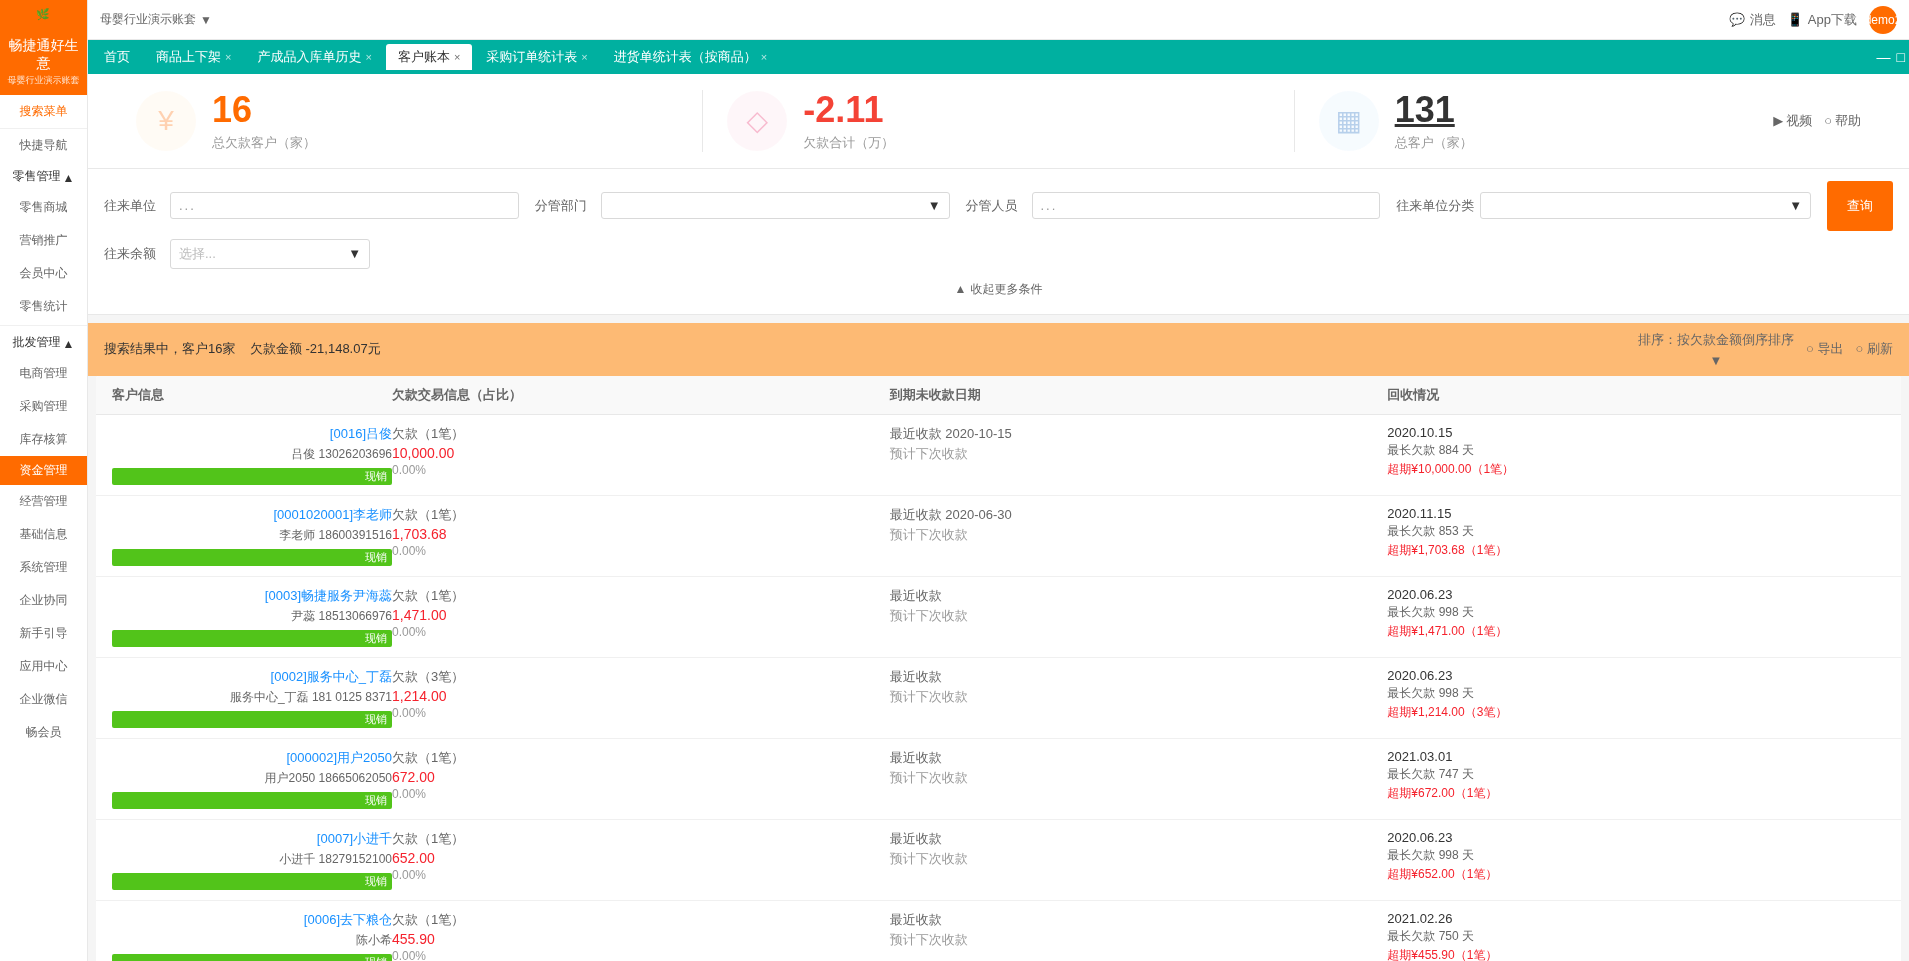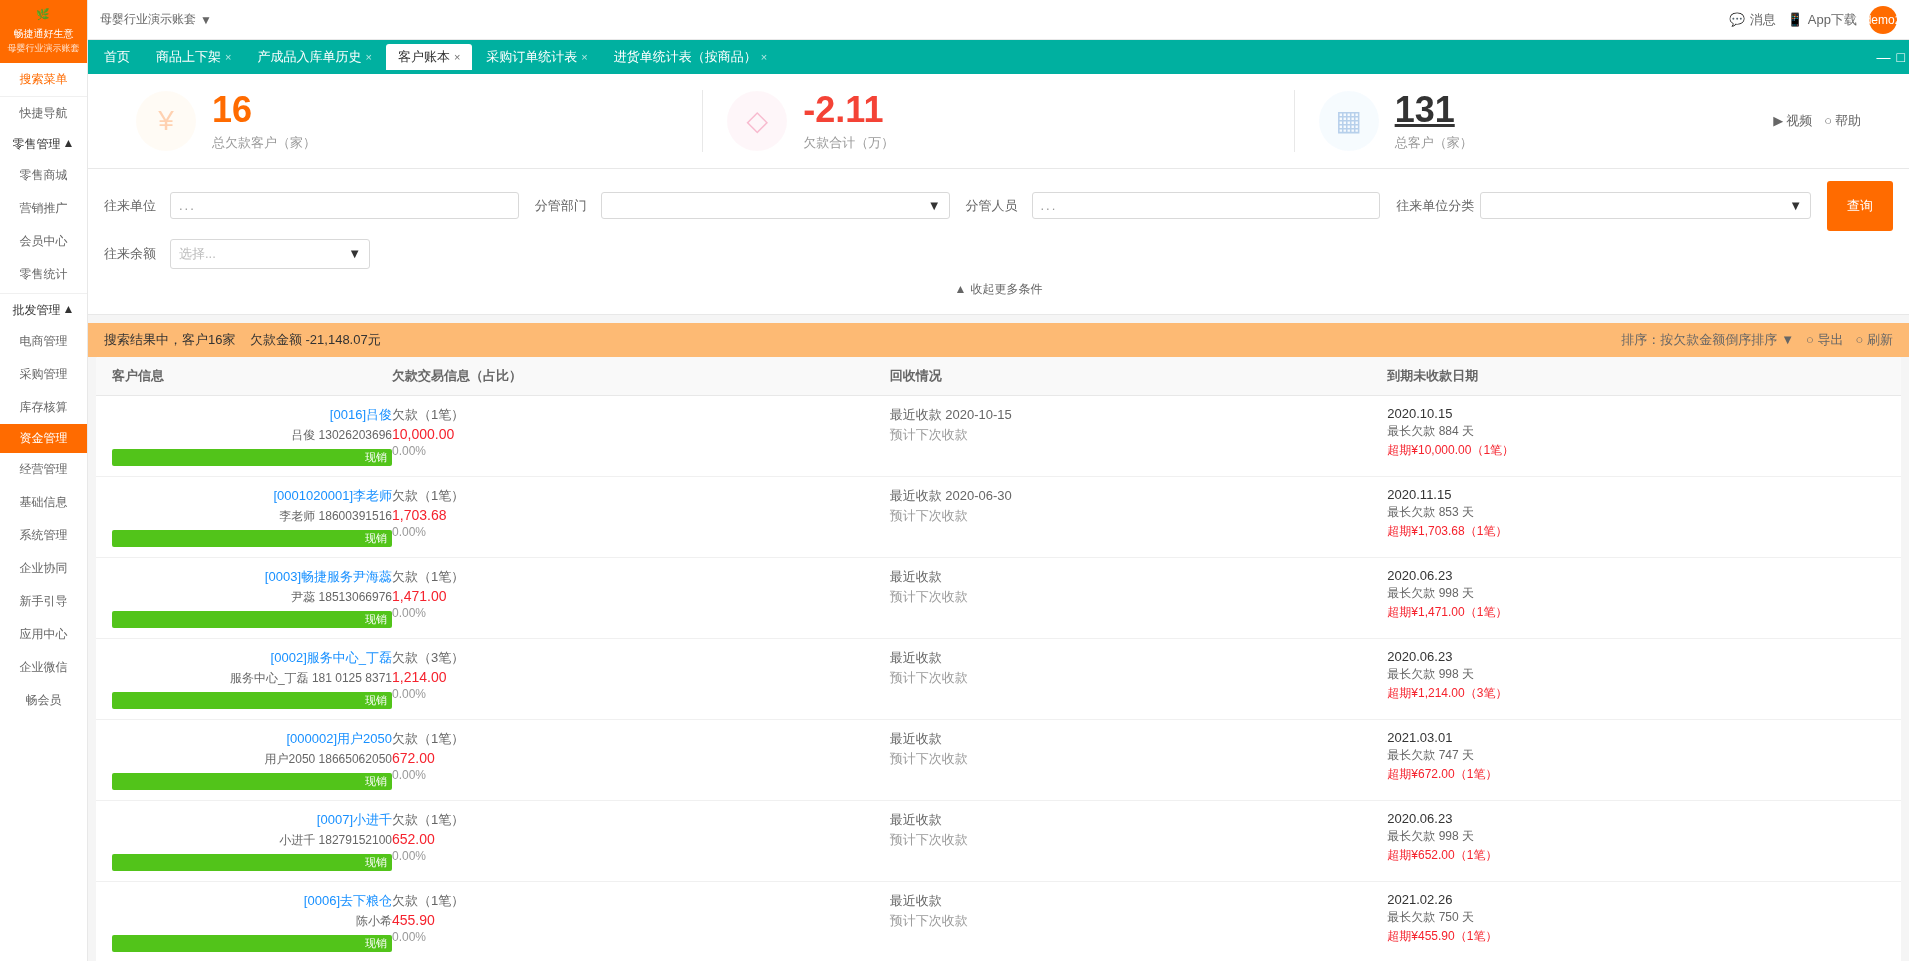--- a/index.html
+++ b/index.html
@@ -3,21 +3,21 @@
   <meta charset="utf-8">
   <style>
     * { box-sizing: border-box; margin: 0; padding: 0; }
     body { font-family: "Microsoft YaHei", Arial, sans-serif; font-size: 13px; background: #f5f5f5; color: #333; display: flex; height: 100vh; overflow: hidden; }
 
     
     .sidebar { width: 88px; background: #fff; border-right: 1px solid #e8e8e8; display: flex; flex-direction: column; height: 100vh; overflow-y: auto; flex-shrink: 0; }
     .sidebar-logo { background: #ff6b00; padding: 8px 4px; text-align: center; color: #fff; font-size: 11px; cursor: pointer; }
     .sidebar-search { padding: 8px 6px; font-size: 12px; color: #ff6b00; text-align: center; cursor: pointer; border-bottom: 1px solid #f0f0f0; }
     .sidebar-nav { padding: 8px 6px; font-size: 12px; color: #666; text-align: center; cursor: pointer; padding-top: 8px; padding-bottom: 8px; }
-    .sidebar-section { padding: 6px 2px; font-size: 12px; color: #333; text-align: center; cursor: pointer; display: flex; align-items: flex-start; justify-content: center; gap: 2px; }
+    .sidebar-section { padding: 6px 2px; font-size: 12px; color: #333; text-align: center; cursor: pointer; display: flex; align-items: flex-end; justify-content: center; gap: 2px; }
     .sidebar-section.active { color: #fff; background: #ff6b00; }
     .sidebar-divider { height: 1px; background: #f0f0f0; margin: 2px 0; }
 
     
     .main { flex: 1; display: flex; flex-direction: column; overflow: hidden; }
 
     
     .topbar { background: #fff; height: 40px; display: flex; align-items: center; padding: 0 12px; border-bottom: 1px solid #e8e8e8; justify-content: space-between; }
     .topbar-left { font-size: 12px; color: #666; display: flex; align-items: center; gap: 4px; }
     .topbar-right { display: flex; align-items: center; gap: 12px; font-size: 13px; color: #666; }
@@ -61,21 +61,21 @@
     .filter-input { flex: 1; border: 1px solid #d9d9d9; border-radius: 3px; padding: 5px 8px; font-size: 13px; display: flex; align-items: center; justify-content: space-between; cursor: pointer; background: #fff; min-width: 120px; }
     .filter-input .dots { color: #999; letter-spacing: 2px; }
     .filter-select { flex: 1; border: 1px solid #d9d9d9; border-radius: 3px; padding: 5px 8px; font-size: 13px; display: flex; align-items: center; justify-content: space-between; cursor: pointer; background: #fff; }
     .filter-select .placeholder { color: #bbb; }
     .collapse-btn { text-align: center; cursor: pointer; color: #666; font-size: 12px; display: flex; align-items: center; justify-content: center; gap: 4px; padding: 4px 0; }
     .btn-query { background: #ff6b00; color: #fff; border: none; border-radius: 3px; padding: 16px 20px; font-size: 13px; cursor: pointer; }
 
     
     .results-bar { padding: 8px 16px; background: #fdba74; display: flex; align-items: center; justify-content: space-between; font-size: 13px; }
     .results-actions { display: flex; align-items: center; gap: 12px; color: #666; font-size: 13px; }
-    .sort-select { display: flex; align-items: center; gap: 4px; cursor: pointer; }
+    .sort-select { display: flex; align-items: center; gap: 4px; cursor: pointer; flex-direction: column; }
 
     
     .table-container { background: #fff; margin: 0 8px 8px 8px; border-radius: 3px; overflow: hidden; }
     .table-header { display: grid; grid-template-columns: 280px 1fr 1fr 1fr; background: #f9f9f9; border-bottom: 1px solid #e8e8e8; padding: 10px 16px; font-weight: bold; font-size: 13px; color: #666; }
     .table-row-item { border-bottom: 1px solid #f0f0f0; padding: 10px 16px; display: grid; grid-template-columns: 280px 1fr 1fr 1fr; align-items: start; }
     .customer-info { display: flex; flex-direction: column; gap: 3px; text-align: right; }
     .customer-name { color: #1890ff; cursor: pointer; font-size: 13px; }
     .customer-phone { font-size: 12px; color: #666; }
     .customer-tag { display: inline-block; background: #52c41a; color: #fff; font-size: 11px; padding: 1px 5px; border-radius: 2px; margin-top: 2px; }
     .debt-info { display: flex; flex-direction: column; gap: 2px; }
@@ -89,21 +89,21 @@
     .overdue-date { font-size: 13px; color: #333; }
     .overdue-days { font-size: 12px; color: #666; }
     .overdue-amount { font-size: 12px; color: #f5222d; cursor: pointer; }
   </style>
 </head>
 <body>
 
 <div class="sidebar">
   <div class="sidebar-logo">
     <div>🌿</div>
-    <div style="font-size:10px; margin-top:6px;">畅捷通好生意</div>
+    <div style="font-size:14px; margin-top:16px;">畅捷通好生意</div>
     <div style="font-size:9px; margin-top:1px; opacity:0.8;">母婴行业演示账套</div>
   </div>
   <div class="sidebar-search">搜索菜单</div>
   <div class="sidebar-nav">快捷导航</div>
   <div class="sidebar-section">
     <span>零售管理</span>
     <span>▲</span>
   </div>
   <div class="sidebar-nav">零售商城</div>
   <div class="sidebar-nav">营销推广</div>
@@ -282,22 +282,22 @@
           <span>○</span>
           <span>刷新</span>
         </span>
       </div>
     </div>
 
     <div class="table-container">
       <div class="table-header">
         <div>客户信息</div>
         <div>欠款交易信息（占比）</div>
+        <div>到期未收款日期</div>
         <div>回收情况</div>
-        <div>到期未收款日期</div>
       </div>
 
       <div class="table-row-item">
         <div class="customer-info">
           <span class="customer-name"><span>[0016]</span><span>吕俊</span></span>
           <span class="customer-phone">吕俊  13026203696</span>
           <span class="customer-tag">现销</span>
         </div>
         <div class="debt-info">
           <span class="debt-count">欠款（1笔）</span>

